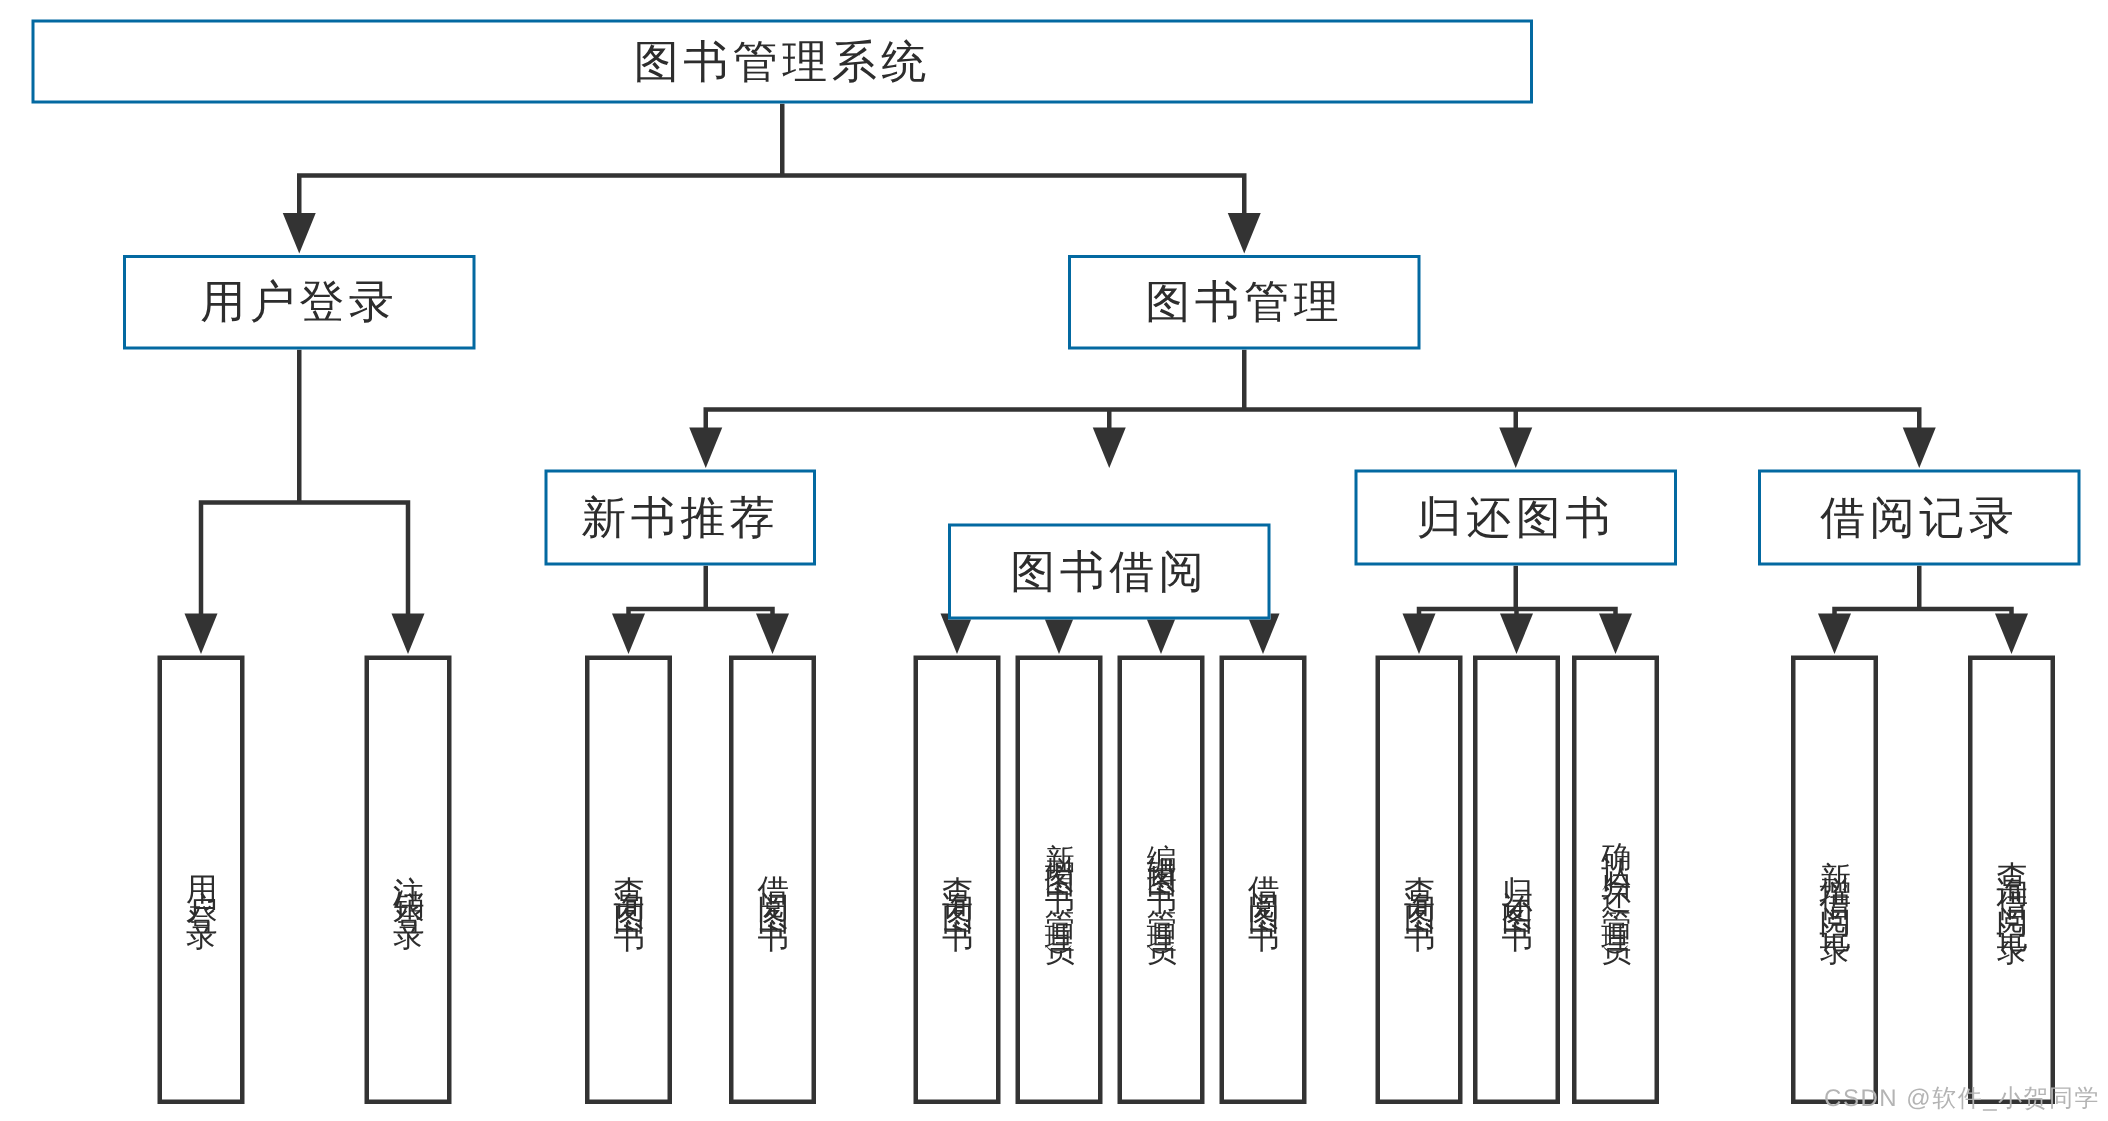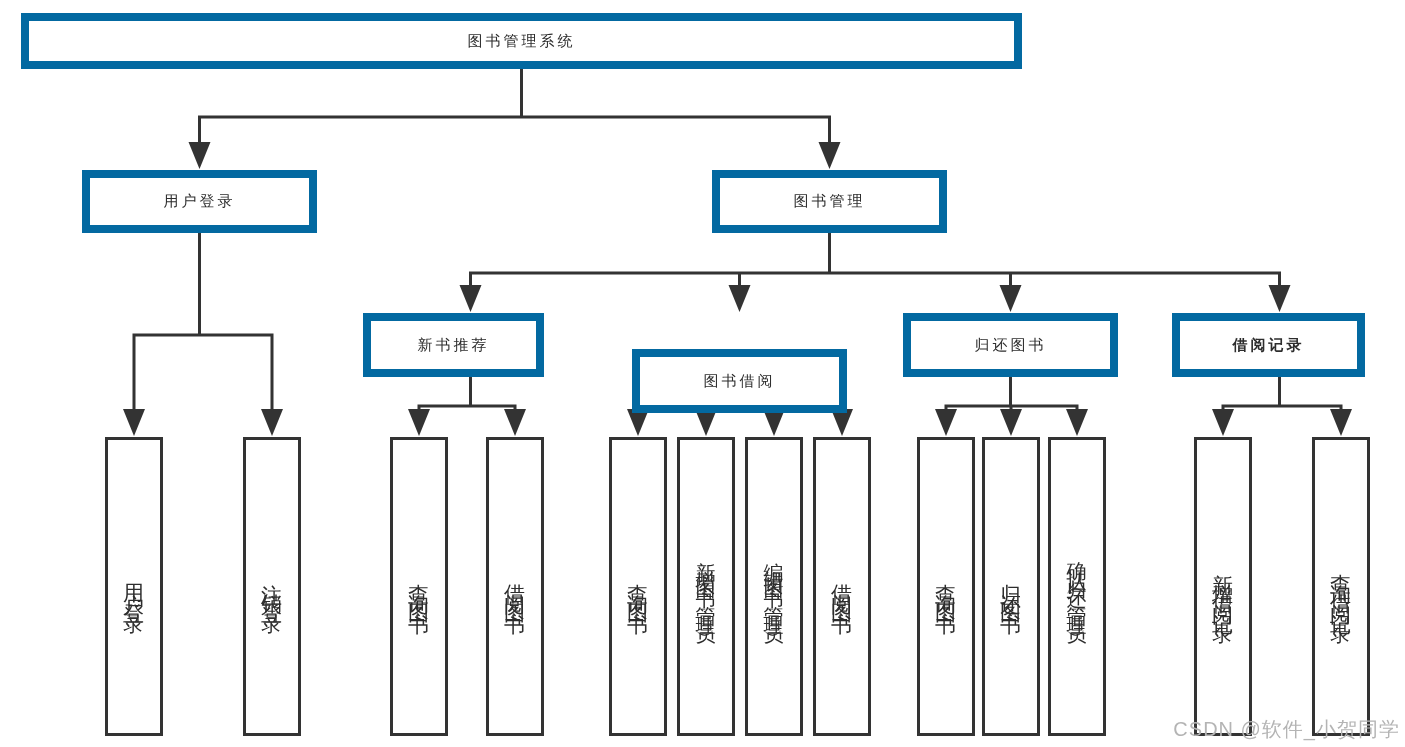--- a/index.html
+++ b/index.html
@@ -19,25 +19,25 @@
     position: absolute;
     left: 0; top: 0;
     width: 1405px;
     height: 747px;
     z-index: 0;
   }
   .hnode {
     position: absolute;
     box-sizing: border-box;
     background: #ffffff;
-    border: 8px solid #0369a1;
+    border: 2px solid #0369a1;
     display: flex;
     align-items: center;
     justify-content: center;
-    font-size: 15px;
+    font-size: 30px;
     letter-spacing: 3px;
     color: #2d2d2d;
     z-index: 1;
     white-space: nowrap;
   }
   .vnode {
     position: absolute;
     box-sizing: border-box;
     width: 58px;
     height: 299px;
@@ -55,21 +55,21 @@
     font-size: 21px;
     letter-spacing: 10px;
     line-height: 1;
     color: #2d2d2d;
     white-space: nowrap;
   }
   #watermark {
     position: absolute;
     right: 5px;
     bottom: 4px;
-    font-size: 20px;
+    font-size: 16px;
     color: #b4b4b4;
     letter-spacing: 1px;
     z-index: 2;
     white-space: nowrap;
   }
 </style>
 </head>
 <body>
 
 <div id="canvas">
@@ -122,21 +122,21 @@
   </svg>
 
   <div class="hnode" style="left:21px; top:13px; width:1001px; height:56px;">图书管理系统</div>
 
   <div class="hnode" style="left:82px; top:170px; width:235px; height:63px;">用户登录</div>
   <div class="hnode" style="left:712px; top:170px; width:235px; height:63px;text-align:center;">图书管理</div>
 
   <div class="hnode" style="left:363px; top:313px; width:181px; height:64px;">新书推荐</div>
   <div class="hnode" style="left:632px; top:313px; width:215px; height:64px;margin-top:36px;">图书借阅</div>
   <div class="hnode" style="left:903px; top:313px; width:215px; height:64px;">归还图书</div>
-  <div class="hnode" style="left:1172px; top:313px; width:193px; height:64px;font-weight:bold;">借阅记录</div>
+  <div class="hnode" style="left:1172px; top:313px; width:215px; height:64px;">借阅记录</div>
 
   <div class="vnode" style="left:105px; top:437px;">
     <span class="vtext">用户登录</span>
   </div>
   <div class="vnode" style="left:243px; top:437px;">
     <span class="vtext">注销登录</span>
   </div>
 
   <div class="vnode" style="left:390px; top:437px;">
     <span class="vtext">查询图书</span>

